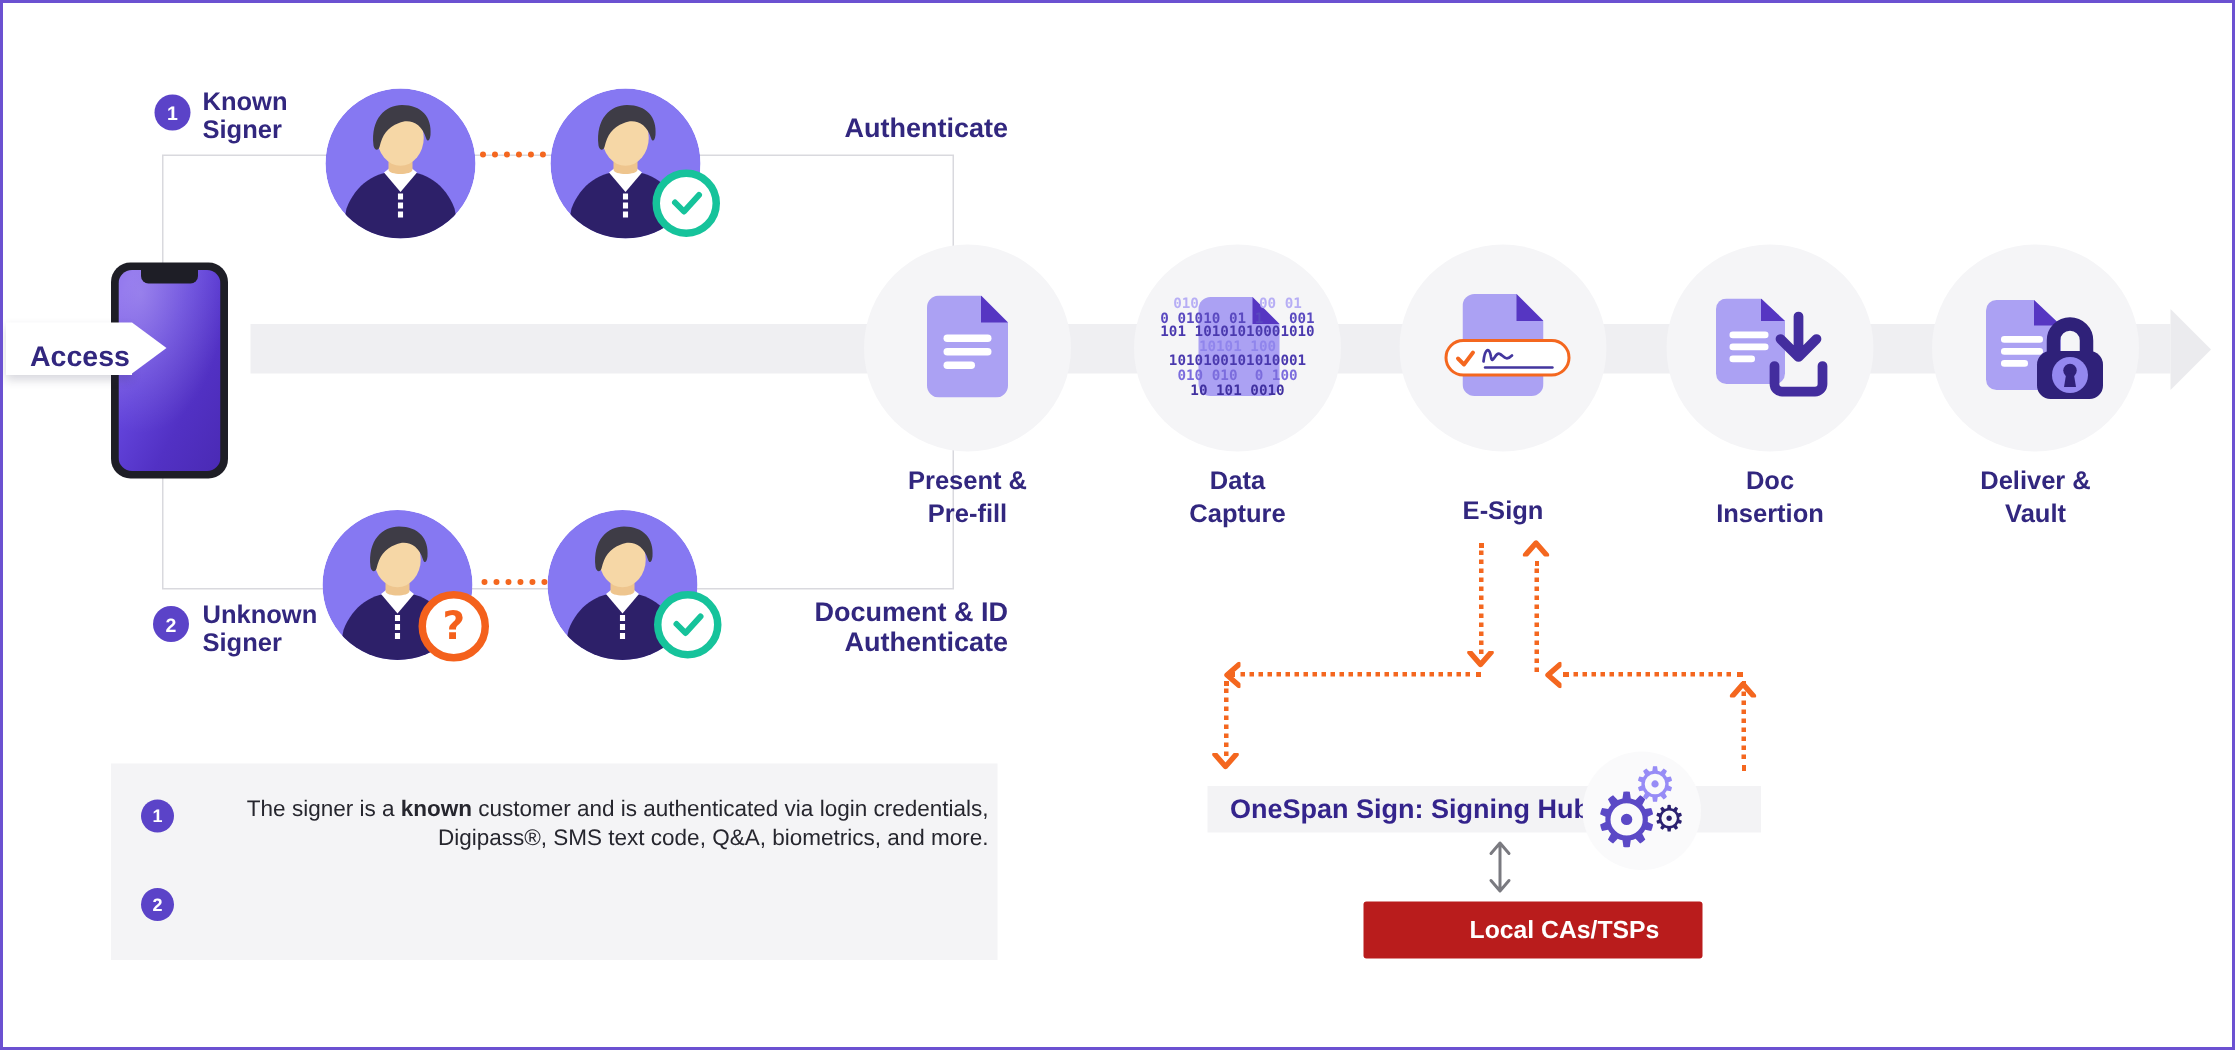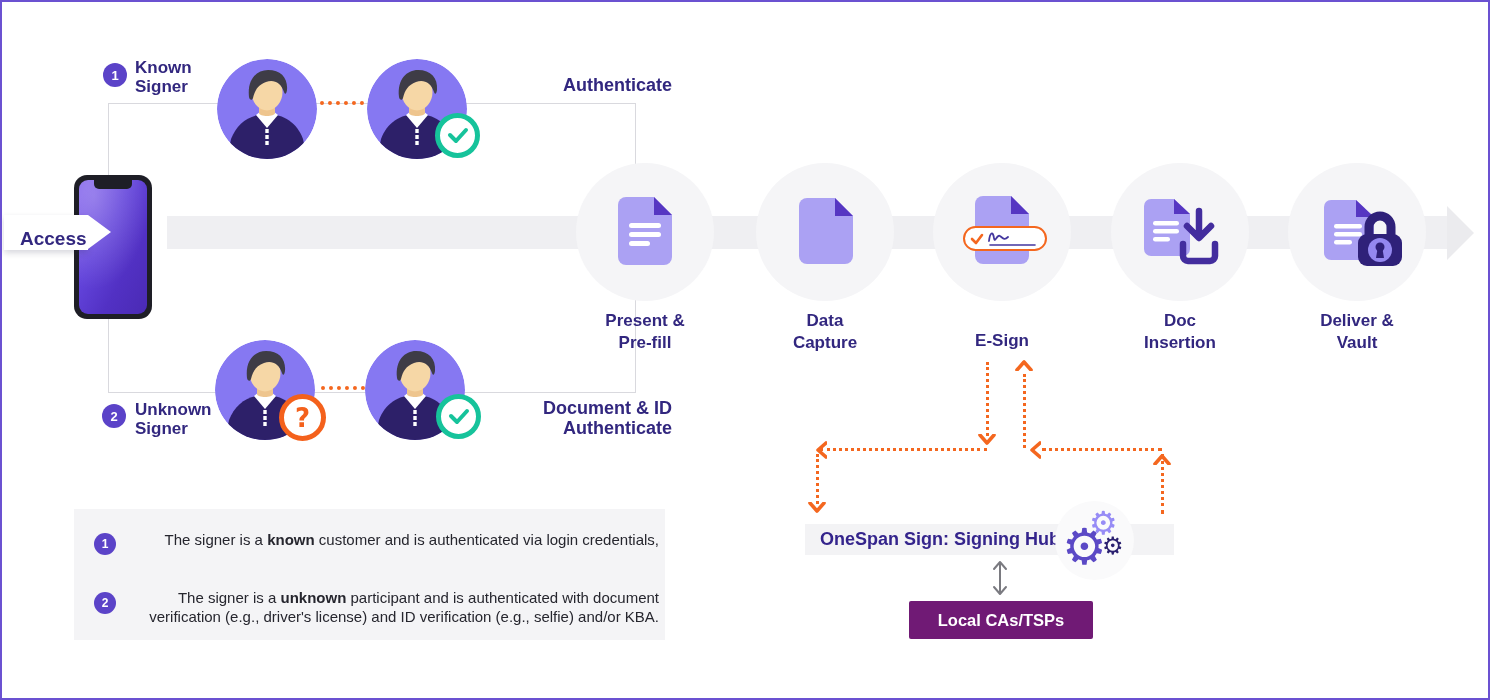--- a/index.html
+++ b/index.html
@@ -56,22 +56,22 @@
   .doth{height:0;border-top:3px dotted #f4671f;z-index:2;}
   .chv{width:18px;height:12px;z-index:3;}
   .chv svg{display:block;}
   .chv.left{transform:rotate(90deg);}
   .chv.up{transform:rotate(180deg);}
   
   .hubbar{left:803px;top:522px;width:369px;height:31px;background:#f3f3f5;z-index:2;}
   .hubbar span{font-weight:bold;font-size:18px;color:#34248c;line-height:31px;padding-left:15px;}
   .gearcircle{left:1053px;top:499px;width:79px;height:79px;border-radius:50%;background:#fafafb;z-index:3;}
   .gear{z-index:4;font-family:"DejaVu Sans",sans-serif;line-height:1;}
-  .localbtn{left:907px;top:599px;width:184px;height:38px;background:#701a75;border-radius:2px;z-index:3;
-     color:#fff;font-weight:bold;font-size:16.5px;display:flex;align-items:center;justify-content:center;}
+  .localbtn{left:907px;top:599px;width:184px;height:38px;background:#b91c1c;border-radius:2px;z-index:3;
+     color:#fff;font-weight:bold;font-size:16.5px;display:flex;align-items:center;justify-content:center;padding-left:42px;}
   
   .legendbox{left:72px;top:507px;width:591px;height:131px;background:#f4f4f6;z-index:1;}
   .legendtext{left:137px;width:520px;font-size:15px;line-height:19px;color:#26262e;z-index:2;text-align:right;}
   .legendtext b{font-weight:bold;}
 </style>
 </head>
 <body>
 
 <div class="canvas">
 
@@ -167,20 +167,29 @@
     <path d="M36 0 L54 18 H36 Z" fill="#5636c2"></path>
     <rect x="11" y="26" width="32" height="5" rx="2.5" fill="#fff"></rect>
     <rect x="11" y="35" width="32" height="5" rx="2.5" fill="#fff"></rect>
     <rect x="11" y="44" width="21" height="5" rx="2.5" fill="#fff"></rect>
   </svg>
 
   <svg class="abs" style="left:796px;top:196px;z-index:3" width="56" height="66" viewBox="0 0 54 66">
     <path d="M8 0 H36 L54 18 V58 a8 8 0 0 1 -8 8 H8 a8 8 0 0 1 -8 -8 V8 a8 8 0 0 1 8 -8 Z" fill="#aba1f3"></path>
     <path d="M36 0 L54 18 H36 Z" fill="#5636c2"></path>
   </svg>
+  <div class="abs binblock">
+    <div class="binrow" style="color:#b7aef5">010       00 01</div>
+    <div class="binrow" style="color:#5a49c0">0 01010 01 1   001</div>
+    <div class="binrow" style="color:#4a39ae">101 10101010001010</div>
+    <div class="binrow" style="color:#9085ec">10101 100</div>
+    <div class="binrow" style="color:#4a39ae">1010100101010001</div>
+    <div class="binrow" style="color:#7b6cdd">010 010  0 100</div>
+    <div class="binrow" style="color:#4030a0">10 101 0010</div>
+  </div>
 
   <svg class="abs" style="left:973px;top:194px;z-index:3" width="54" height="68" viewBox="0 0 54 68">
     <path d="M8 0 H36 L54 18 V60 a8 8 0 0 1 -8 8 H8 a8 8 0 0 1 -8 -8 V8 a8 8 0 0 1 8 -8 Z" fill="#aba1f3"></path>
     <path d="M36 0 L54 18 H36 Z" fill="#5636c2"></path>
   </svg>
   <div class="abs pill">
     <svg width="76" height="20" viewBox="0 0 76 20">
       <path d="M5 10 l4 4 l6 -8" stroke="#f4671f" stroke-width="2.6" fill="none" stroke-linecap="round" stroke-linejoin="round"></path>
       <path d="M22 12 C23 3 26 2 27 9 C28 15 30 5 33 7 C35.5 8.5 37 12 41 8" stroke="#43369e" stroke-width="1.8" fill="none" stroke-linecap="round"></path>
       <path d="M23 16 H68" stroke="#43369e" stroke-width="1.6" stroke-linecap="round"></path>
@@ -286,22 +295,19 @@
   <div class="abs localbtn">
     <span>Local CAs/TSPs</span>
   </div>
 
   <div class="abs legendbox"></div>
   <div class="abs numbadge small" style="left:92px;top:531px">
     <span>1</span>
   </div>
   <div class="abs legendtext" style="top:528px">
     <div><span>The signer is a </span><b>known</b><span> customer and is authenticated via login credentials,</span></div>
+    <div>Digipass®, SMS text code, Q&amp;A, biometrics, and more.</div>
   </div>
   <div class="abs numbadge small" style="left:92px;top:590px">
     <span>2</span>
   </div>
-  <div class="abs legendtext" style="top:586px">
-    <div><span>The signer is a </span><b>unknown</b><span> participant and is authenticated with document</span></div>
-    <div>verification (e.g., driver's license) and ID verification (e.g., selfie) and/or KBA.</div>
-  </div>
 
 </div>
 
 </body></html>

